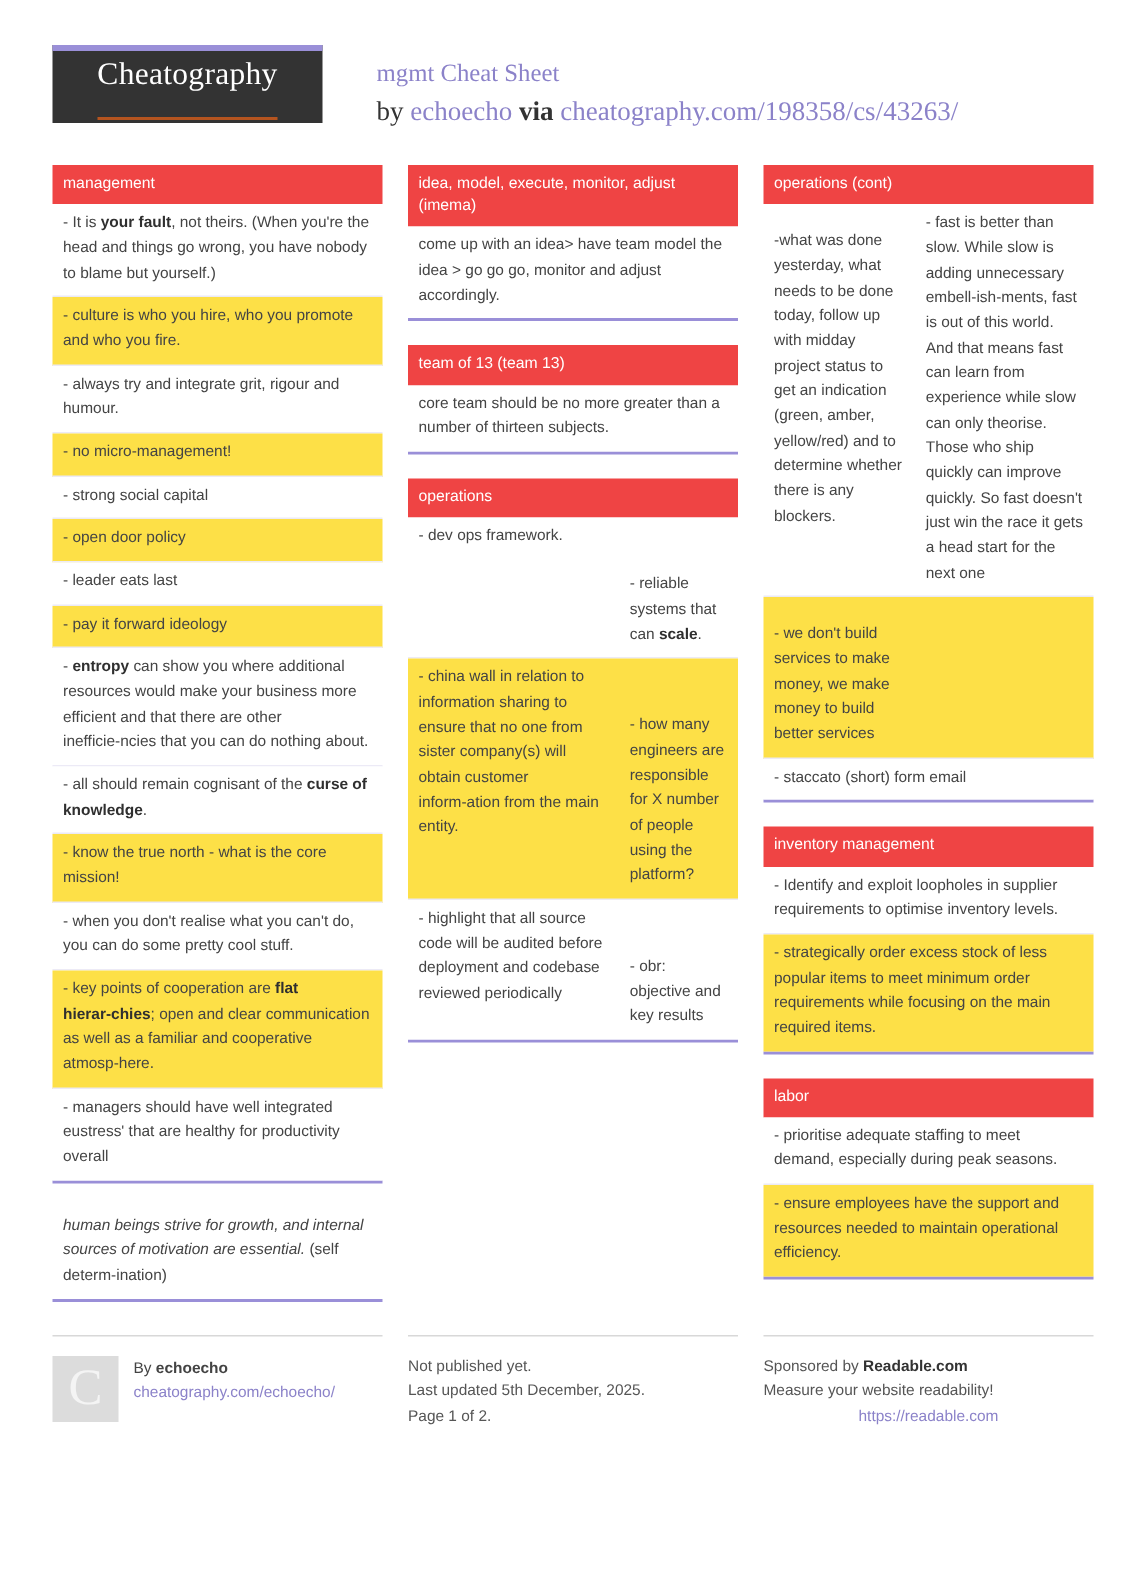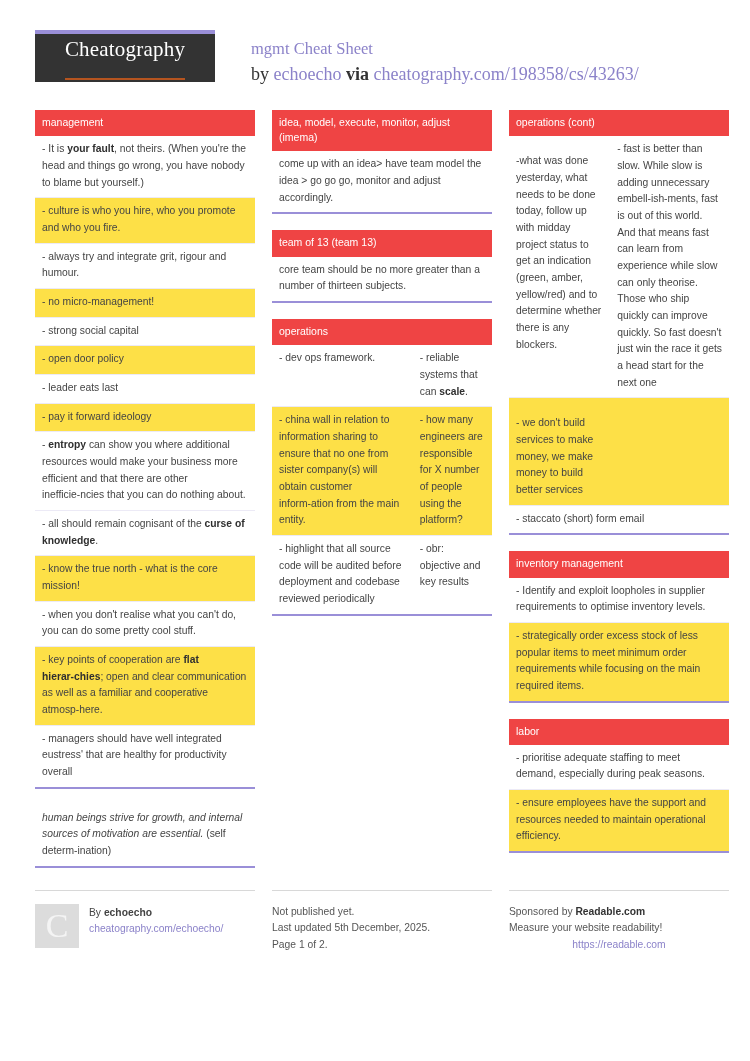--- a/index.html
+++ b/index.html
@@ -103,21 +103,21 @@
   .row.alt { background: #fde047; }
   .cell {
     font-size: 10.3px;
     line-height: 1.62;
     padding: 5px 7px 6px 7px;
     color: #444444;
     flex: 1 1 0;
     word-wrap: break-word;
   }
   .cell.c1 { flex: 0 0 64%; }
-  .cell.c2 { flex: 0 0 36%; }
+  .cell.c2 { flex: 0 0 36%; margin-top: 32px; }
   .cell.w1 { flex: 0 0 46%; margin-top: 12px; }
   .cell.w2 { flex: 0 0 54%; }
   .cell b { font-weight: bold; color: #2f2f2f; }
   .cell i { font-style: italic; text-align: center; }
 
   
   .footer {
     display: flex;
     gap: 17px;
     margin-top: 6px;

